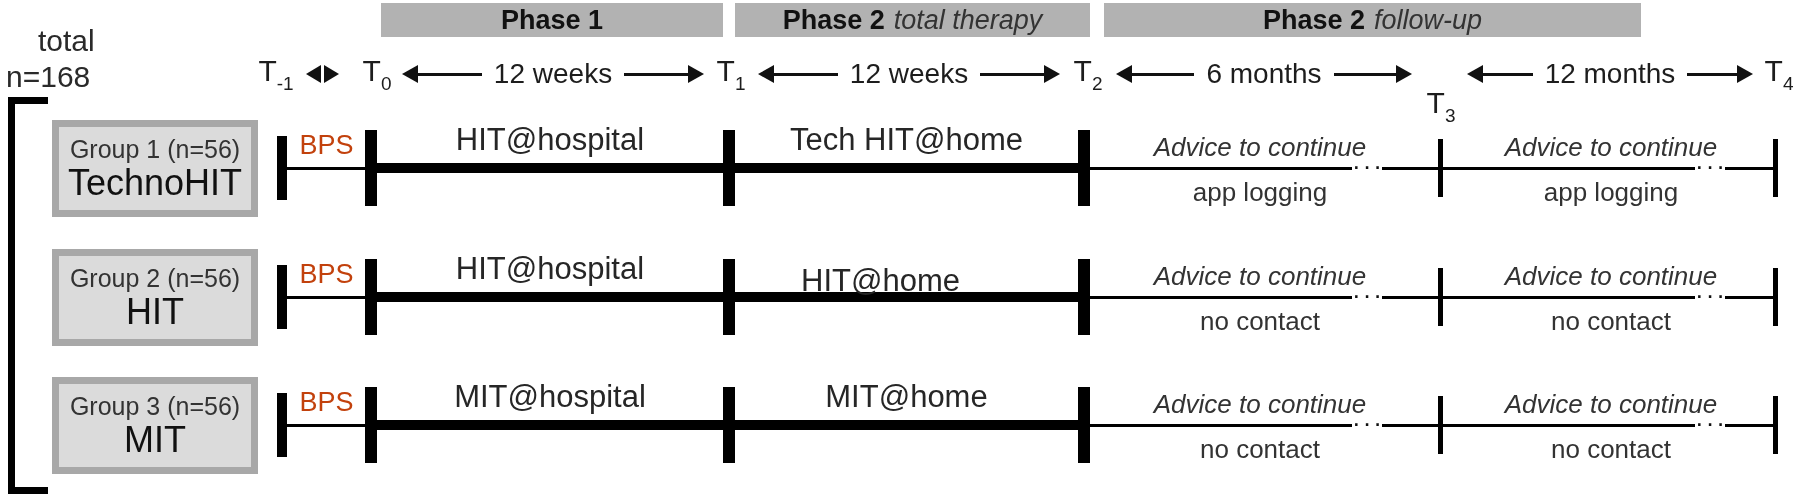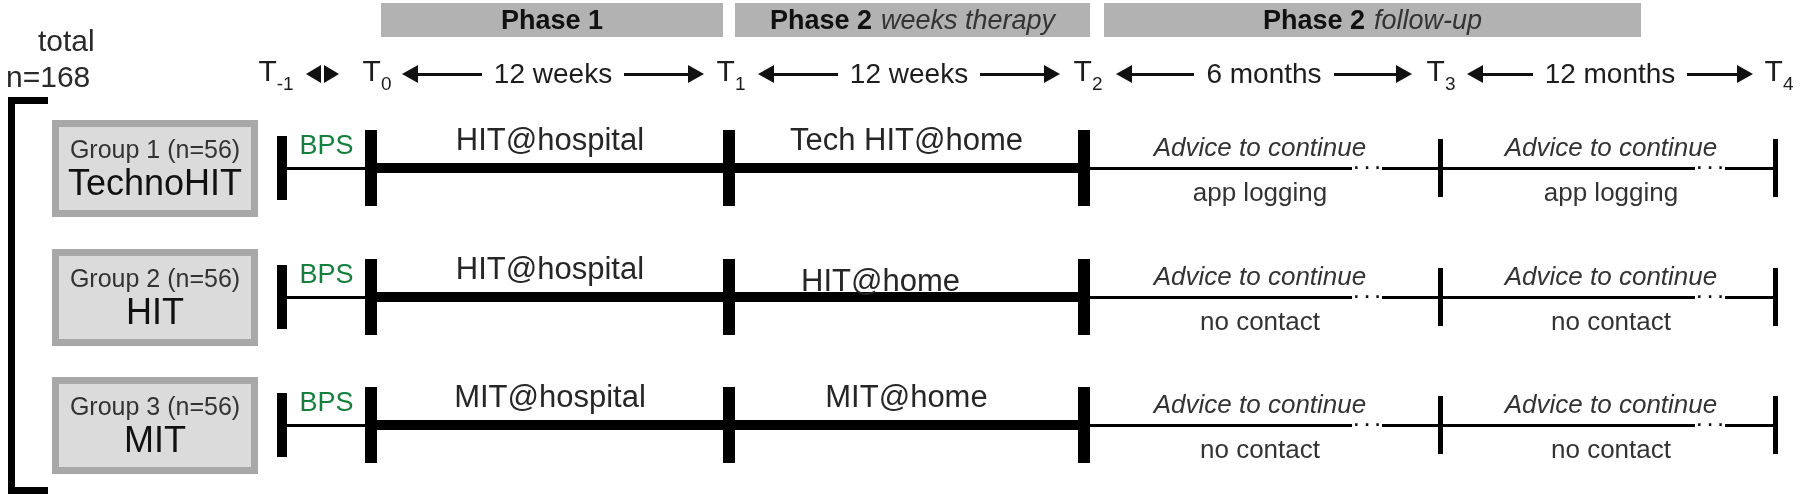--- a/index.html
+++ b/index.html
@@ -44,21 +44,21 @@
     display:flex;flex-direction:column;align-items:center;justify-content:center;
   }
   .group-title{font-size:25px;color:#333;line-height:1.15;white-space:nowrap;}
   .group-name{font-size:36px;color:#111;line-height:1.05;white-space:nowrap;}
   .tick{position:absolute;background:#000;}
   .tick.t-start{top:-32px;width:10px;height:64px;}
   .tick.t-thick{top:-38px;width:12px;height:76px;}
   .tick.t-thin{top:-29px;width:5px;height:58px;}
   .ln-thin{position:absolute;top:-1px;height:3px;background:#000;}
   .ln-thick{position:absolute;top:-5px;height:10px;background:#000;}
-  .bps-label{position:absolute;left:282px;width:89px;top:-38px;text-align:center;font-size:27px;color:#15803d;}
+  .bps-label{position:absolute;left:282px;width:89px;top:-38px;text-align:center;font-size:27px;color:#c2410c;}
   .seg-label{position:absolute;top:-46px;text-align:center;font-size:31px;color:#262626;white-space:nowrap;}
   .fu-top{position:absolute;top:-36px;text-align:center;font-size:26px;color:#333;white-space:nowrap;font-style:italic;}
   .fu-bottom{position:absolute;top:9px;text-align:center;font-size:26px;color:#333;white-space:nowrap;}
   .dots{position:absolute;top:-14px;height:28px;line-height:24px;text-align:center;
         font-size:26px;letter-spacing:2px;color:#111;}
 </style>
 </head>
 <body>
 
 <div id="canvas">
@@ -67,32 +67,32 @@
   <div class="total-n">n=168</div>
   <div class="bracket-v"></div>
   <div class="bracket-arm" style="top:97px;"></div>
   <div class="bracket-arm" style="top:487px;"></div>
 
   <div class="phase-band" style="left:381px;width:342px;">
     <span class="phase-name">Phase 1</span>
   </div>
   <div class="phase-band" style="left:735px;width:355px;">
     <span class="phase-name">Phase 2</span>
-    <span class="phase-sub">weeks therapy</span>
+    <span class="phase-sub">total therapy</span>
   </div>
   <div class="phase-band" style="left:1104px;width:537px;">
     <span class="phase-name">Phase 2</span>
     <span class="phase-sub">follow-up</span>
   </div>
 
   <div class="tp" style="left:276px;"><span>T</span><sub>-1</sub></div>
   <div class="tp" style="left:377px;"><span>T</span><sub>0</sub></div>
   <div class="tp" style="left:731px;"><span>T</span><sub>1</sub></div>
   <div class="tp" style="left:1088px;"><span>T</span><sub>2</sub></div>
-  <div class="tp" style="left:1441px;"><span>T</span><sub>3</sub></div>
+  <div class="tp" style="left:1441px;margin-top:32px;"><span>T</span><sub>3</sub></div>
   <div class="tp" style="left:1779px;"><span>T</span><sub>4</sub></div>
 
   <div class="dbl" style="left:306px;width:50px;">
     <span class="tri tri-l"></span>
     <span class="tri tri-r"></span>
   </div>
 
   <div class="ival" style="left:402px;width:302px;">
     <span class="tri tri-l"></span>
       <span class="ln"></span>

